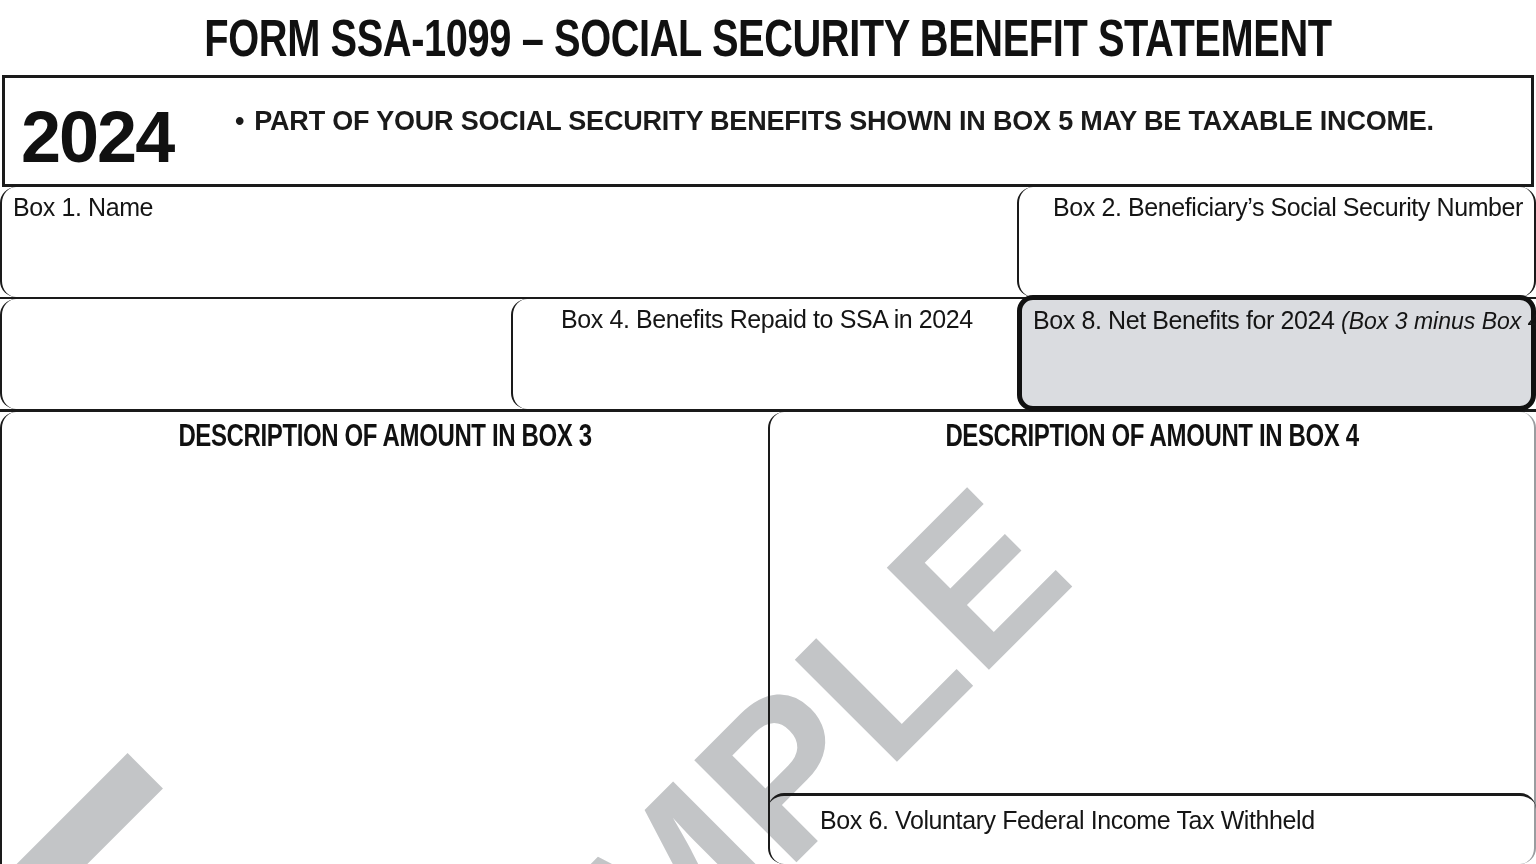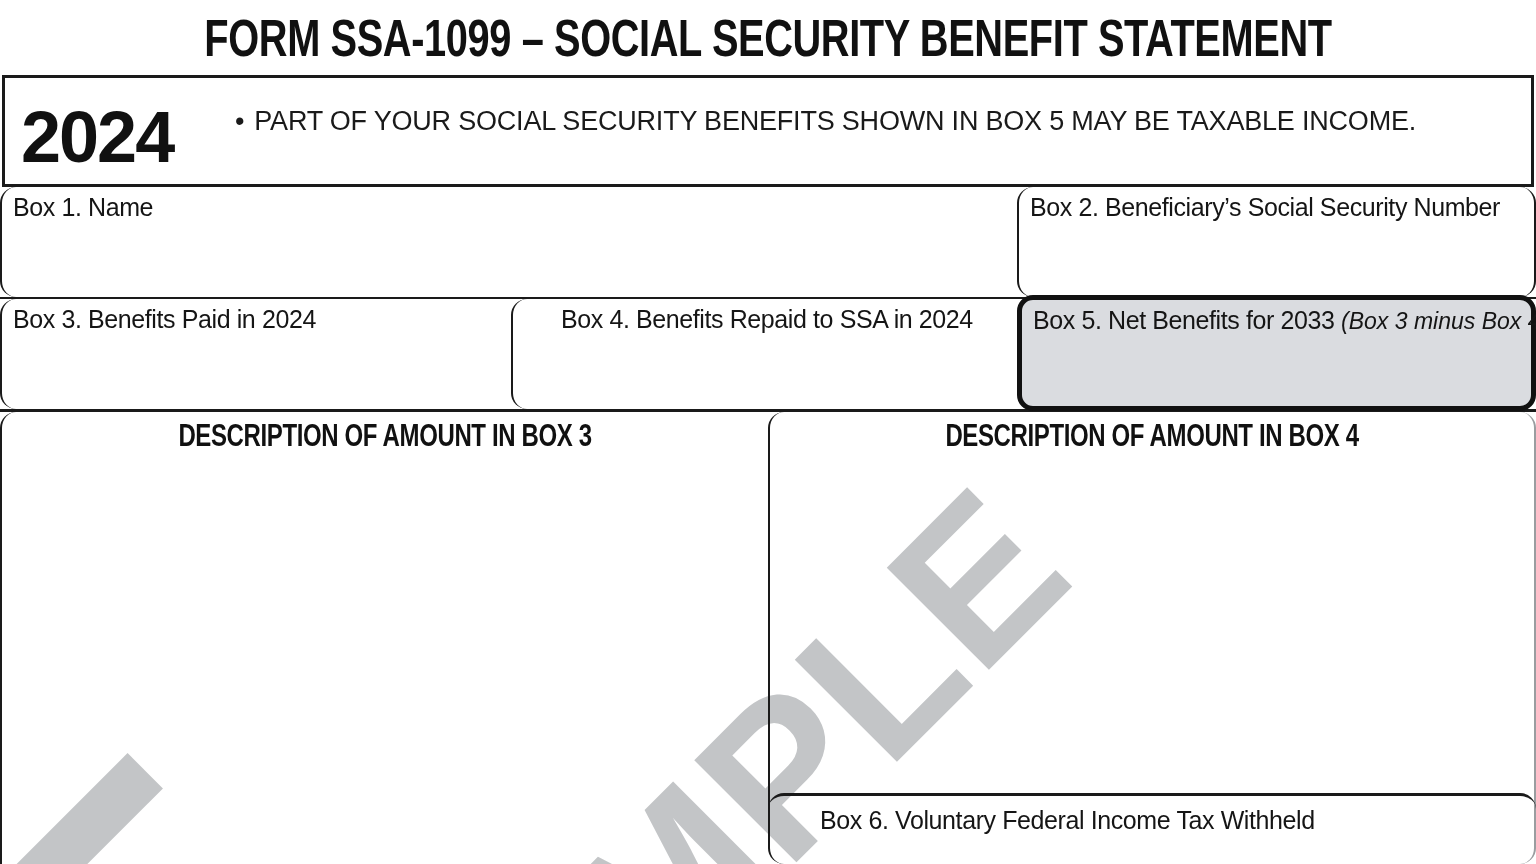--- a/index.html
+++ b/index.html
@@ -48,21 +48,21 @@
     margin-top: 24px;
   }
   .notices {
     position: absolute;
     left: 230px; top: 26px;
     font-size: 27px;
     letter-spacing: -0.2px;
     line-height: 34px;
     color: #1a1a1a;
   }
-  .notice-line { white-space: nowrap; }
+  .notice-line { white-space: nowrap; font-weight: bold; }
   .bullet { display: inline-block; margin-right: 10px; }
 
   
   .cell {
     position: absolute;
     box-sizing: border-box;
     background: transparent;
     z-index: 2;
     border-radius: 16px;
   }
@@ -73,21 +73,21 @@
     color: #151515;
     white-space: nowrap;
   }
   .field-area {
     position: absolute;
     left: 0; right: 0; top: 40px; bottom: 0;
   }
 
   
   .box1 { left: 0; top: 187px; width: 1017px; height: 110px; border-left: 2px solid #1a1a1a; }
-  .box2 { left: 1017px; top: 187px; width: 519px; height: 110px; border-left: 2px solid #1a1a1a; border-right: 2px solid #1a1a1a; }
+  .box2 { left: 1017px; top: 187px; width: 519px; height: 110px; border-left: 2px solid #1a1a1a; border-right: 2px solid #1a1a1a; text-align: right; }
 
   
   .row2-top { position: absolute; left: 0; top: 297px; width: 1536px; height: 2px; background: #1a1a1a; z-index: 2; }
   .box3 { left: 0; top: 299px; width: 511px; height: 110px; border-left: 2px solid #1a1a1a; }
   .box4 { left: 511px; top: 299px; width: 506px; height: 110px; border-left: 2px solid #1a1a1a; padding-left: 37px; }
   .box5 {
     left: 1017px; top: 295px; width: 519px; height: 116px;
     border: 5px solid #111;
     background: #dadce0;
     z-index: 3;
@@ -163,30 +163,29 @@
     <div class="cell-label">Box 1. Name</div>
     <div class="field-area"></div>
   </div>
   <div class="cell box2">
     <div class="cell-label">Box 2. Beneficiary’s Social Security Number</div>
     <div class="field-area"></div>
   </div>
 
   <div class="row2-top"></div>
   <div class="cell box3">
-    <div class="cell-label">Box 3. Benefits Paid in 2024</div>
     <div class="field-area"></div>
   </div>
   <div class="cell box4">
     <div class="cell-label">Box 4. Benefits Repaid to SSA in 2024</div>
     <div class="field-area"></div>
   </div>
   <div class="cell box5">
     <div class="cell-label">
-      <span>Box 5. Net Benefits for 2033</span>
+      <span>Box 8. Net Benefits for 2024</span>
       <span class="box5-note">(Box 3 minus Box 4)</span>
     </div>
     <div class="field-area"></div>
   </div>
 
   <div class="desc-top"></div>
   <div class="cell desc-left">
     <div class="desc-header">DESCRIPTION OF AMOUNT IN BOX 3</div>
     <div class="field-area"></div>
   </div>

